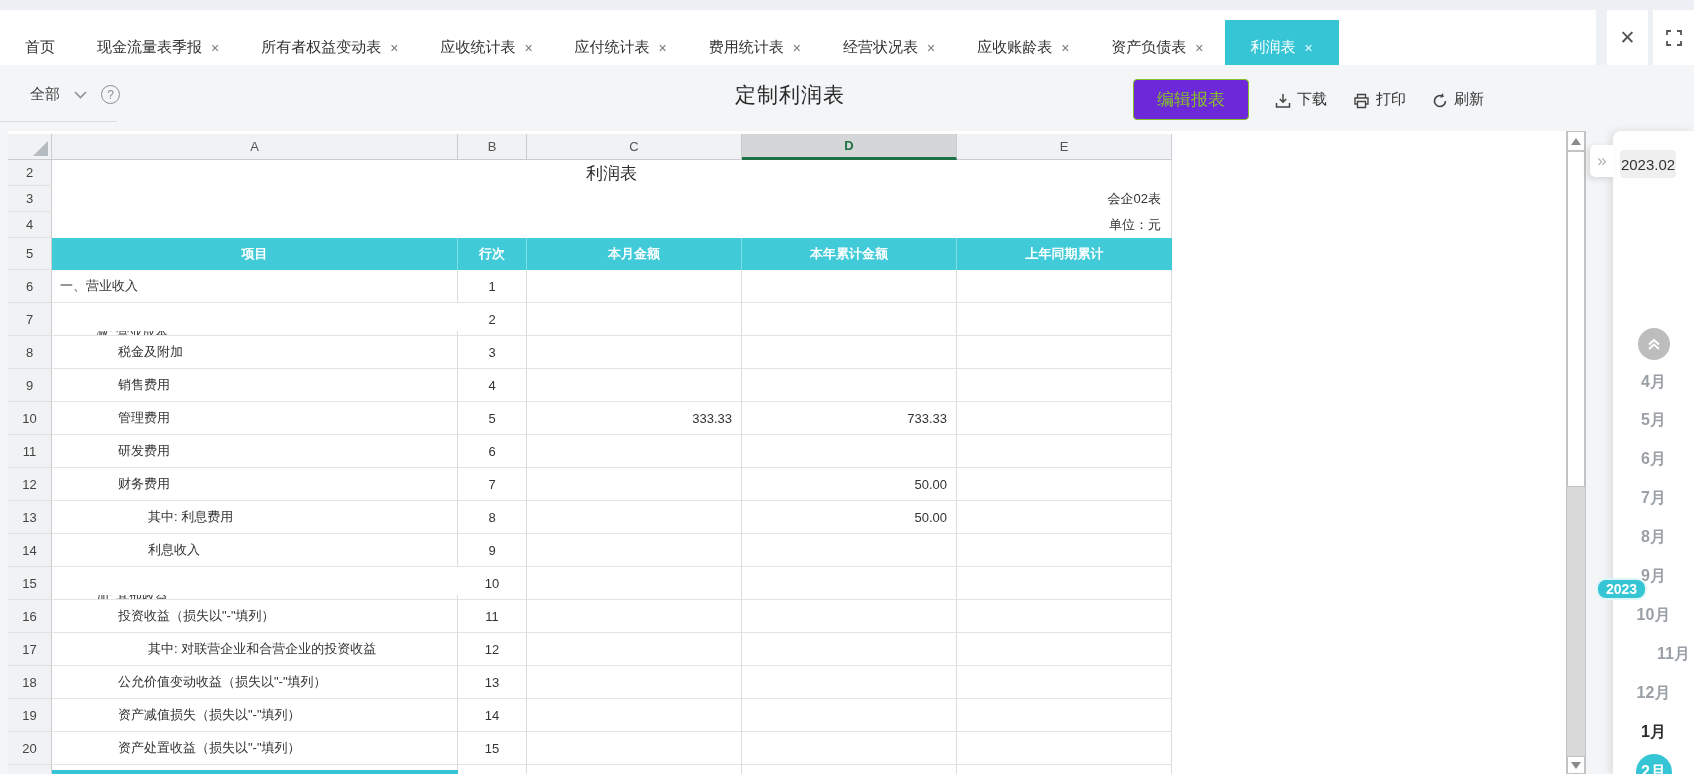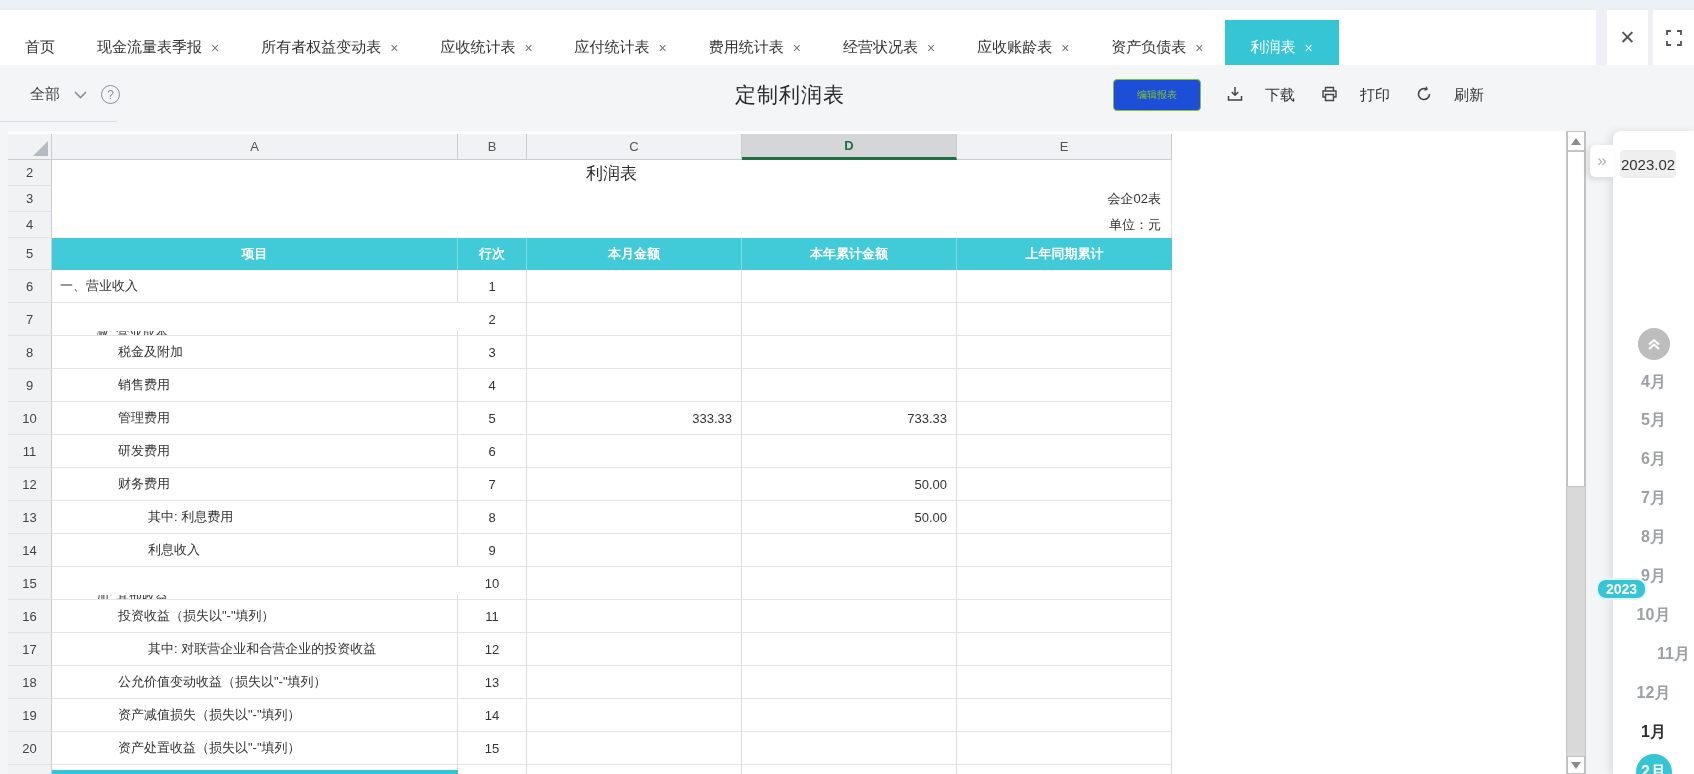--- a/index.html
+++ b/index.html
@@ -17,22 +17,22 @@
   .tabctrls { position:absolute; right:0; top:10px; height:55px; display:flex; background:#edf0f4; padding-left:6px; }
   .tabctrl { width:41px; height:55px; background:#fff; margin-left:5px; display:flex; align-items:center; justify-content:center; color:#555; font-size:19px; cursor:pointer; }
 
   
   .toolbar { position:absolute; left:0; top:65px; width:1694px; height:66px; background:#f3f5f7; }
   .filter { position:absolute; left:30px; top:20px; display:flex; align-items:center; gap:14px; font-size:15px; color:#444; }
   .filter .divline { position:absolute; left:-30px; top:36px; width:117px; height:1px; background:#d9dde2; }
   .helpic { width:19px; height:19px; border:1.5px solid #8a9097; border-radius:50%; display:flex; align-items:center; justify-content:center; font-size:12px; color:#8a9097; }
   .rpttitle { position:absolute; left:640px; top:16px; width:300px; text-align:center; font-size:21px; color:#2b2b2b; letter-spacing:1px; }
   .tb-right { position:absolute; right:210px; top:14px; display:flex; align-items:center; gap:26px; }
-  .editbtn { border:1px solid #85c226; color:#85c226; background:#1d4ed8; border-radius:4px; padding:8px 23px; font-size:10px; cursor:pointer; }
-  .toolbtn { display:flex; align-items:flex-start; gap:22px; font-size:15px; color:#333; cursor:pointer; }
+  .editbtn { border:1px solid #85c226; color:#85c226; background:#6d28d9; border-radius:4px; padding:8px 23px; font-size:17px; cursor:pointer; }
+  .toolbtn { display:flex; align-items:flex-end; gap:6px; font-size:15px; color:#333; cursor:pointer; }
   .toolbtn svg { display:block; }
 
   
   .sheetbg { position:absolute; left:0; top:131px; width:1694px; height:643px; background:#f3f5f7; }
   .sheetpanel { position:absolute; left:8px; top:131px; width:1558px; height:643px; background:#fff; overflow:hidden; }
 
   .grid { position:absolute; left:0; top:3px; width:1164px; font-size:13px; }
   .grow { display:flex; }
   .cell { flex:none; overflow:hidden; white-space:nowrap; }
 

